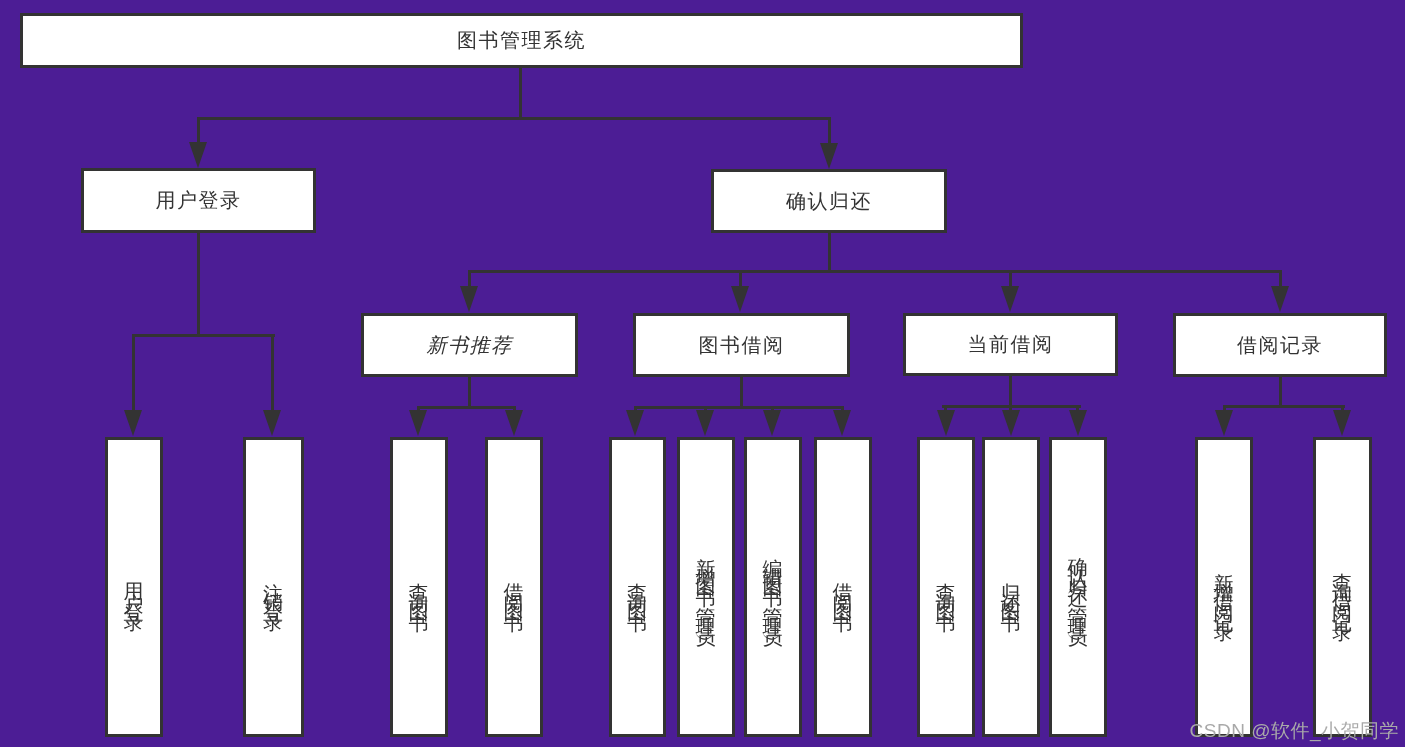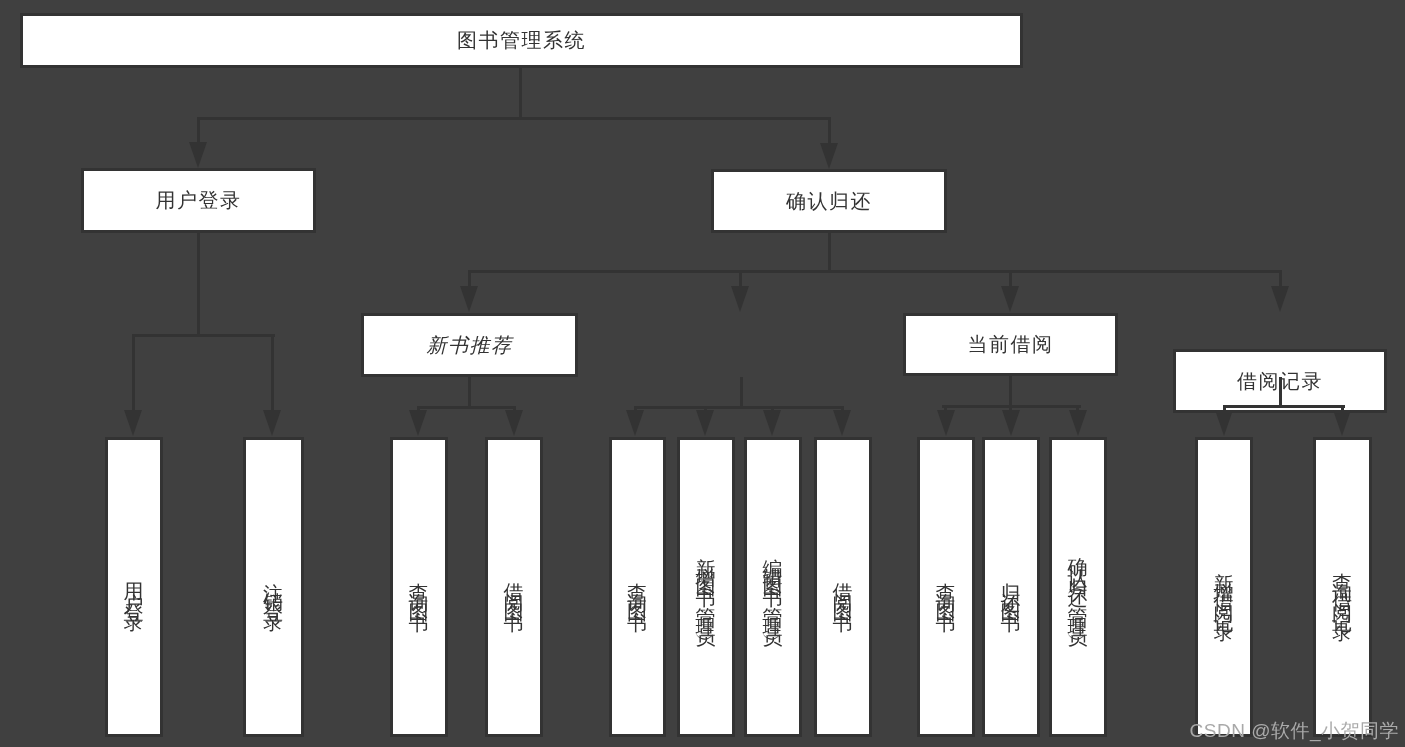--- a/index.html
+++ b/index.html
@@ -1,20 +1,20 @@
 <!DOCTYPE html>
 <html><head>
 <meta charset="utf-8">
 <style>
   html, body { margin: 0; padding: 0; background: #ffffff; }
   #canvas {
     position: relative;
     width: 1405px;
     height: 747px;
-    background: #404040;
+    background: #4c1d95;
     font-family: "Liberation Sans", sans-serif;
     overflow: hidden;
   }
   .box {
     position: absolute;
     box-sizing: border-box;
     border: 3px solid #333333;
     background: #ffffff;
     display: flex;
     align-items: center;
@@ -68,24 +68,27 @@
   <div class="box" style="left:81px; top:168px; width:235px; height:65px;">
     <span class="htext">用户登录</span>
   </div>
   <div class="box" style="left:711px; top:169px; width:236px; height:64px;">
     <span class="htext">确认归还</span>
   </div>
 
   <div class="box" style="left:361px; top:313px; width:217px; height:64px;font-style:italic;">
     <span class="htext">新书推荐</span>
   </div>
+  <div class="box" style="left:633px; top:313px; width:217px; height:64px;">
+    <span class="htext">图书借阅</span>
+  </div>
   <div class="box" style="left:903px; top:313px; width:215px; height:63px;">
     <span class="htext">当前借阅</span>
   </div>
-  <div class="box" style="left:1173px; top:313px; width:214px; height:64px;margin-top:36px;">
+  <div class="box" style="left:1173px; top:313px; width:214px; height:64px;">
     <span class="htext">借阅记录</span>
   </div>
 
   <div class="box vbox" style="left:105px; width:58px;">
     <span class="vtext">用户登录</span>
   </div>
   <div class="box vbox" style="left:243px; width:61px;">
     <span class="vtext">注销登录</span>
   </div>
 

